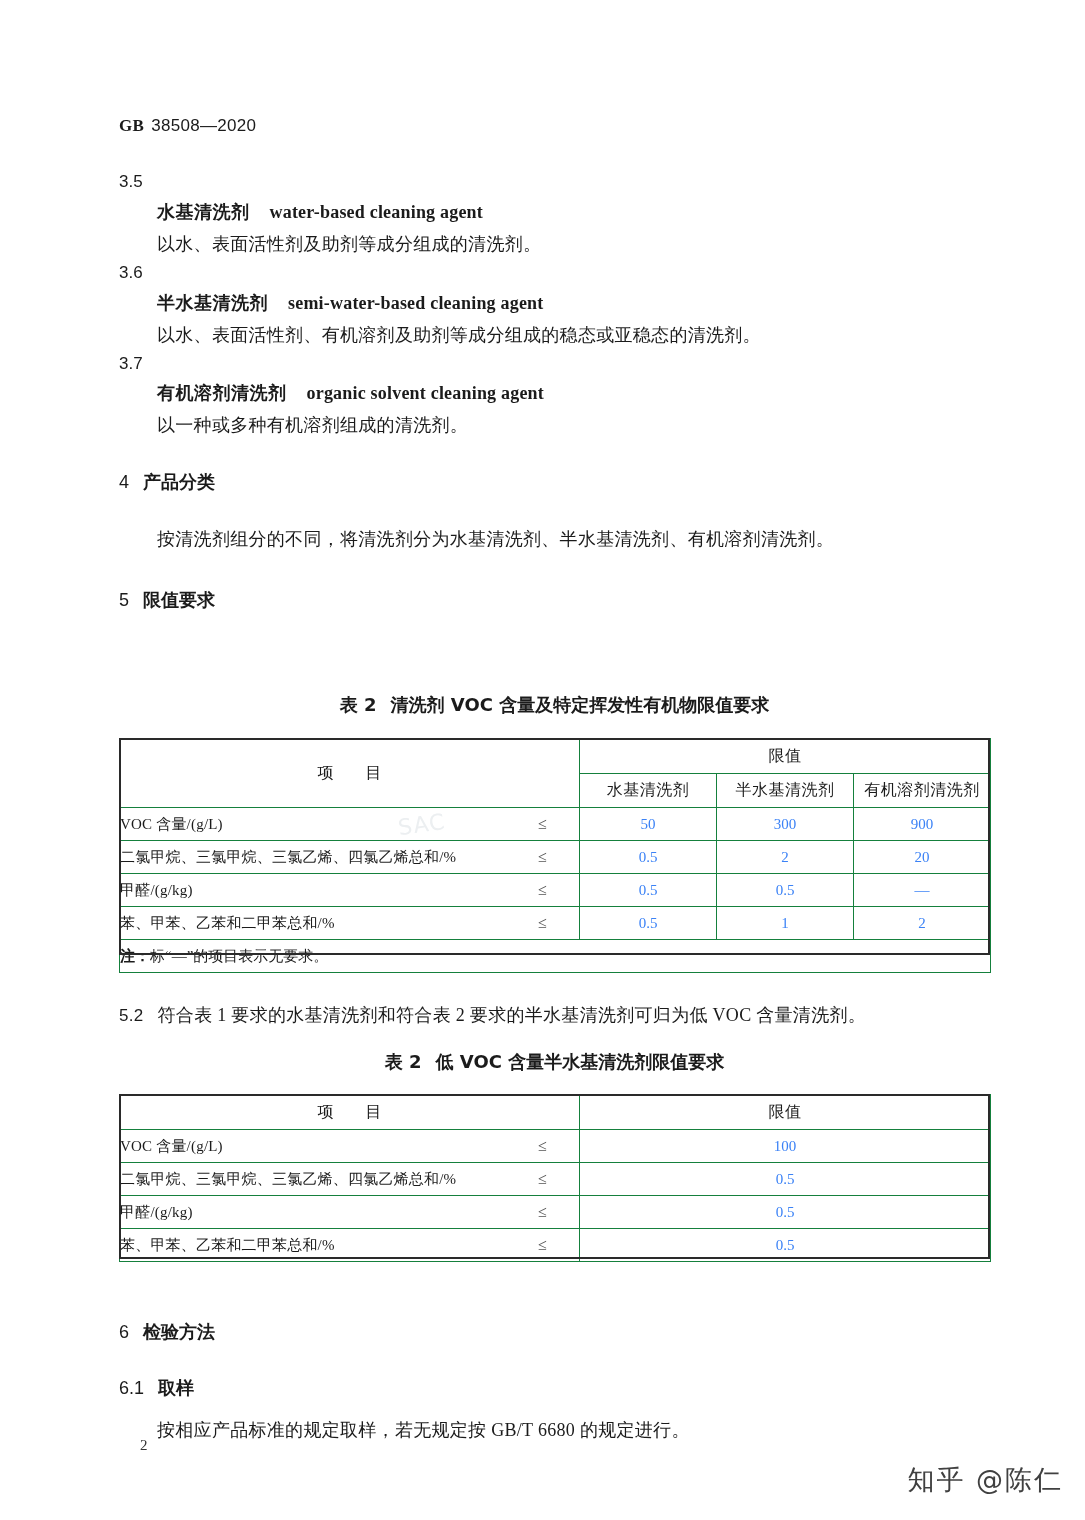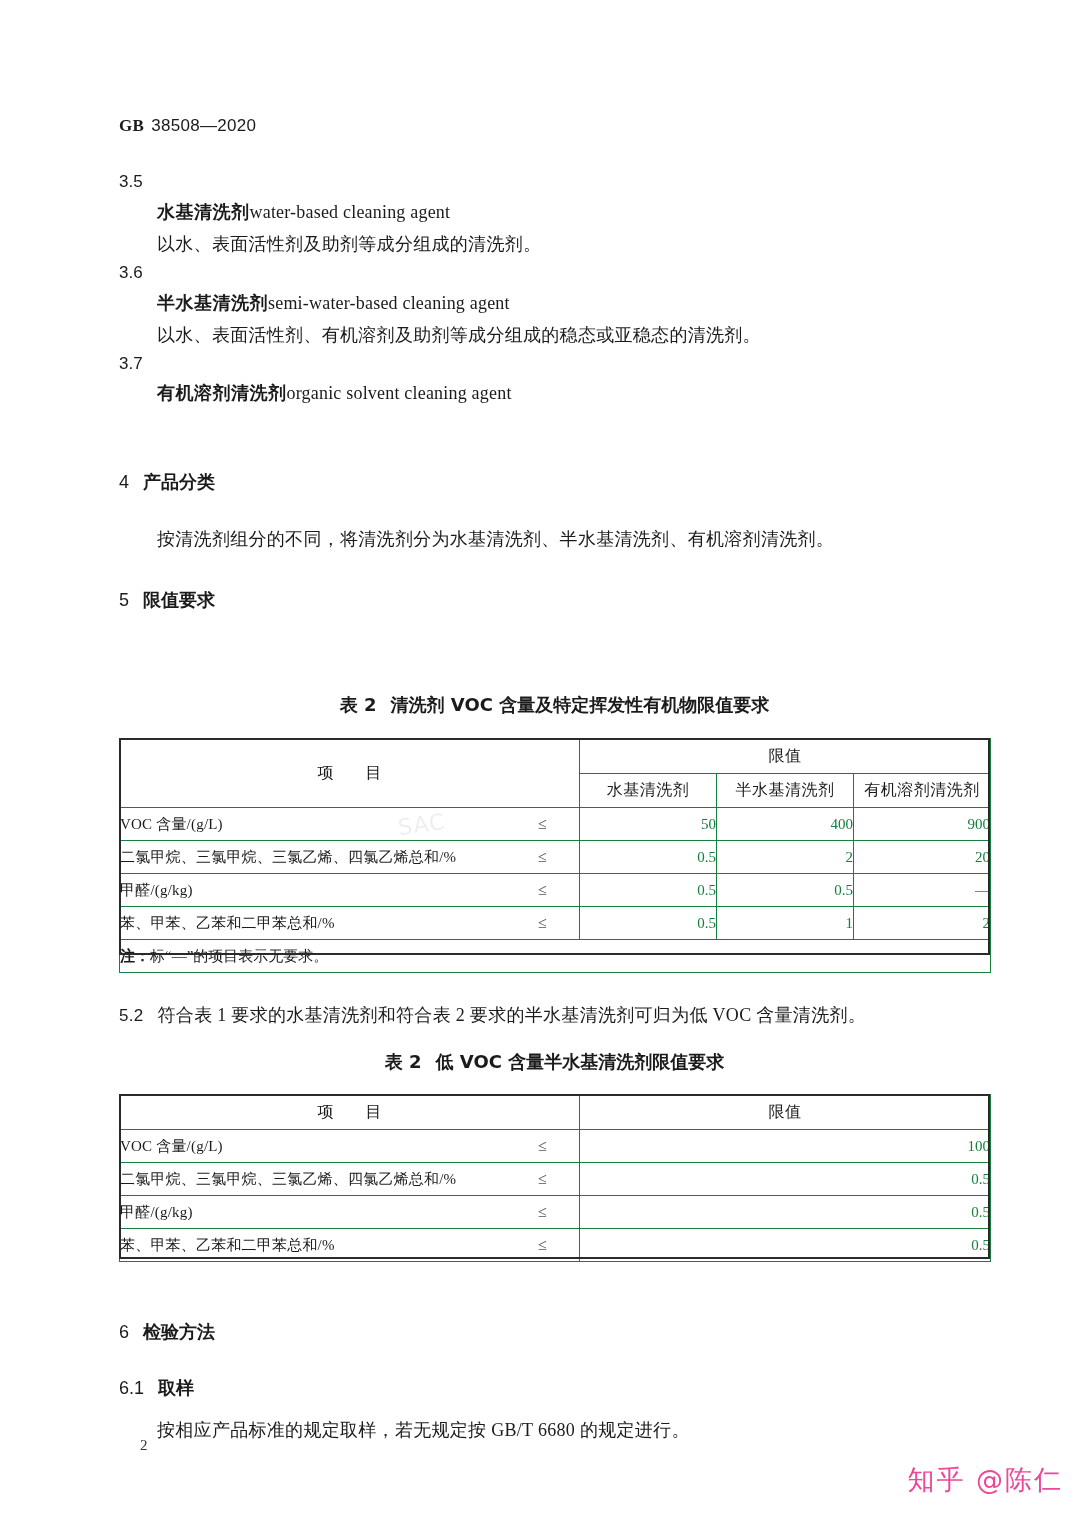--- a/index.html
+++ b/index.html
@@ -56,21 +56,22 @@
     font-weight: bold;
     white-space: nowrap;
   }
   .term-line .cn {
     font-family: "DejaVu Sans", sans-serif;
     font-weight: bold;
     letter-spacing: .5px;
   }
   .term-line .en {
     font-family: "Liberation Serif", serif;
-    font-weight: normal;
+    font-weight: bold;
+    margin-left: 20px;
     letter-spacing: .2px;
   }
   .term-def {
     position: absolute;
     left: 157px;
     font-family: "Liberation Serif", "DejaVu Serif", serif;
     font-size: 18px;
     letter-spacing: .3px;
     white-space: nowrap;
   }
@@ -155,24 +156,24 @@
     transform: translateY(-50%);
     font-size: 16px;
     color: #555;
   }
   .cell-head {
     text-align: center;
     letter-spacing: .5px;
     font-size: 16px;
   }
   .cell-val {
-    text-align: right;
+    text-align: center;
     height: 32px;
     font-size: 15px;
-    color: #15803d;
+    color: #3b82f6;
   }
   .cell-note {
     text-align: left;
     padding-left: 34px;
     height: 32px;
     font-size: 15px;
   }
   .cell-note b {
     font-family: "DejaVu Sans", sans-serif;
     font-weight: bold;
@@ -210,21 +211,21 @@
     color: #333;
   }
 
   
   .wm-corner {
     position: absolute;
     right: 22px;
     bottom: 22px;
     font-family: "DejaVu Sans", sans-serif;
     font-size: 27px;
-    color: #ec4899;
+    color: #404040;
     letter-spacing: 2px;
     white-space: nowrap;
   }
   .wm-faint {
     position: absolute;
     font-family: "DejaVu Sans", sans-serif;
     color: #eceff1;
     font-size: 22px;
     letter-spacing: 1px;
     transform: rotate(-8deg);
@@ -249,20 +250,21 @@
   <div class="clause-num" style="top:263px">3.6</div>
   <div class="term-line" style="top:291px">
     <span class="cn">半水基清洗剂</span><span class="en">semi-water-based cleaning agent</span>
   </div>
   <div class="term-def" style="top:323px">以水、表面活性剂、有机溶剂及助剂等成分组成的稳态或亚稳态的清洗剂。</div>
 
   <div class="clause-num" style="top:354px">3.7</div>
   <div class="term-line" style="top:381px">
     <span class="cn">有机溶剂清洗剂</span><span class="en">organic solvent cleaning agent</span>
   </div>
+  <div class="term-def" style="top:413px">以一种或多种有机溶剂组成的清洗剂。</div>
 
   <div class="sec-head" style="top:470px">
     <span class="sn">4</span><span>产品分类</span>
   </div>
   <div class="body-para" style="left:157px; top:527px">按清洗剂组分的不同，将清洗剂分为水基清洗剂、半水基清洗剂、有机溶剂清洗剂。</div>
 
   <div class="sec-head" style="top:588px">
     <span class="sn">5</span><span>限值要求</span>
   </div>
 
@@ -285,21 +287,21 @@
       </tr>
       <tr>
         <td class="cell-head hdr-sub">水基清洗剂</td>
         <td class="cell-head hdr-sub">半水基清洗剂</td>
         <td class="cell-head hdr-sub">有机溶剂清洗剂</td>
       </tr>
 
       <tr>
         <td class="cell-item"><span>VOC 含量/(g/L)</span><span class="le">≤</span></td>
         <td class="cell-val">50</td>
-        <td class="cell-val">400</td>
+        <td class="cell-val">300</td>
         <td class="cell-val">900</td>
       </tr>
       <tr>
         <td class="cell-item"><span>二氯甲烷、三氯甲烷、三氯乙烯、四氯乙烯总和/%</span><span class="le">≤</span></td>
         <td class="cell-val">0.5</td>
         <td class="cell-val">2</td>
         <td class="cell-val">20</td>
       </tr>
       <tr>
         <td class="cell-item"><span>甲醛/(g/kg)</span><span class="le">≤</span></td>

